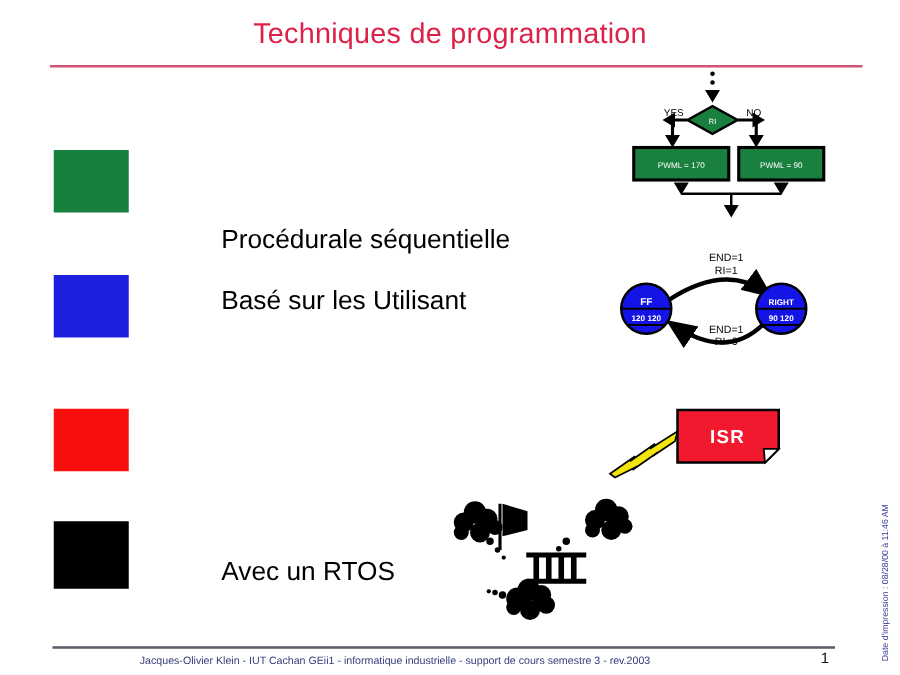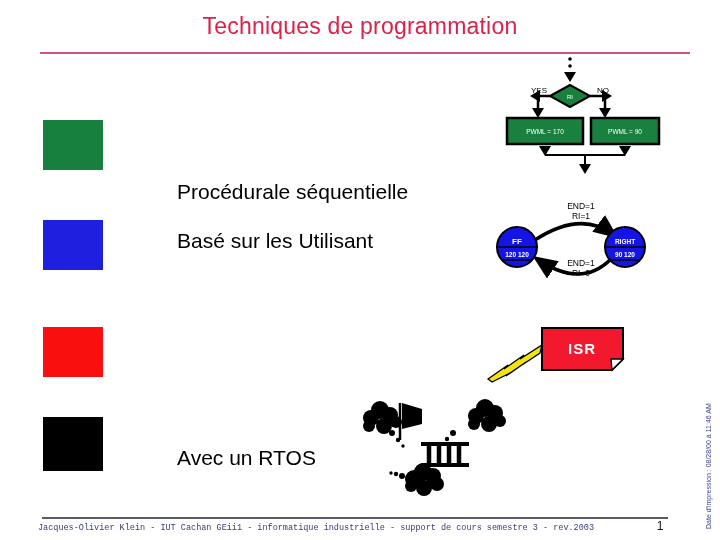--- a/index.html
+++ b/index.html
@@ -148,17 +148,17 @@
       <circle cx="84" cy="96" r="7"></circle>
         <circle cx="71" cy="100" r="8"></circle>
         <circle cx="58" cy="98" r="6"></circle>
       <circle cx="49" cy="88" r="3"></circle>
         <circle cx="43" cy="86" r="2.2"></circle>
         <circle cx="38" cy="85" r="1.7"></circle>
     </g>
   </svg>
 
   <div class="footer-line"></div>
-  <div class="footer-text" style="color: rgb(54, 61, 122); font-family: Liberation Mono, monospace;">Jacques-Olivier Klein - IUT Cachan GEii1 - informatique industrielle - support de cours semestre 3 - rev.2003</div>
+  <div class="footer-text" style="color: rgb(54, 61, 122);">Jacques-Olivier Klein - IUT Cachan GEii1 - informatique industrielle - support de cours semestre 3 - rev.2003</div>
   <div class="page-number">1</div>
   <div class="print-date">Date d'impression : 08/28/00 à 11:46 AM</div>
 
 </div>
 
 </body></html>

